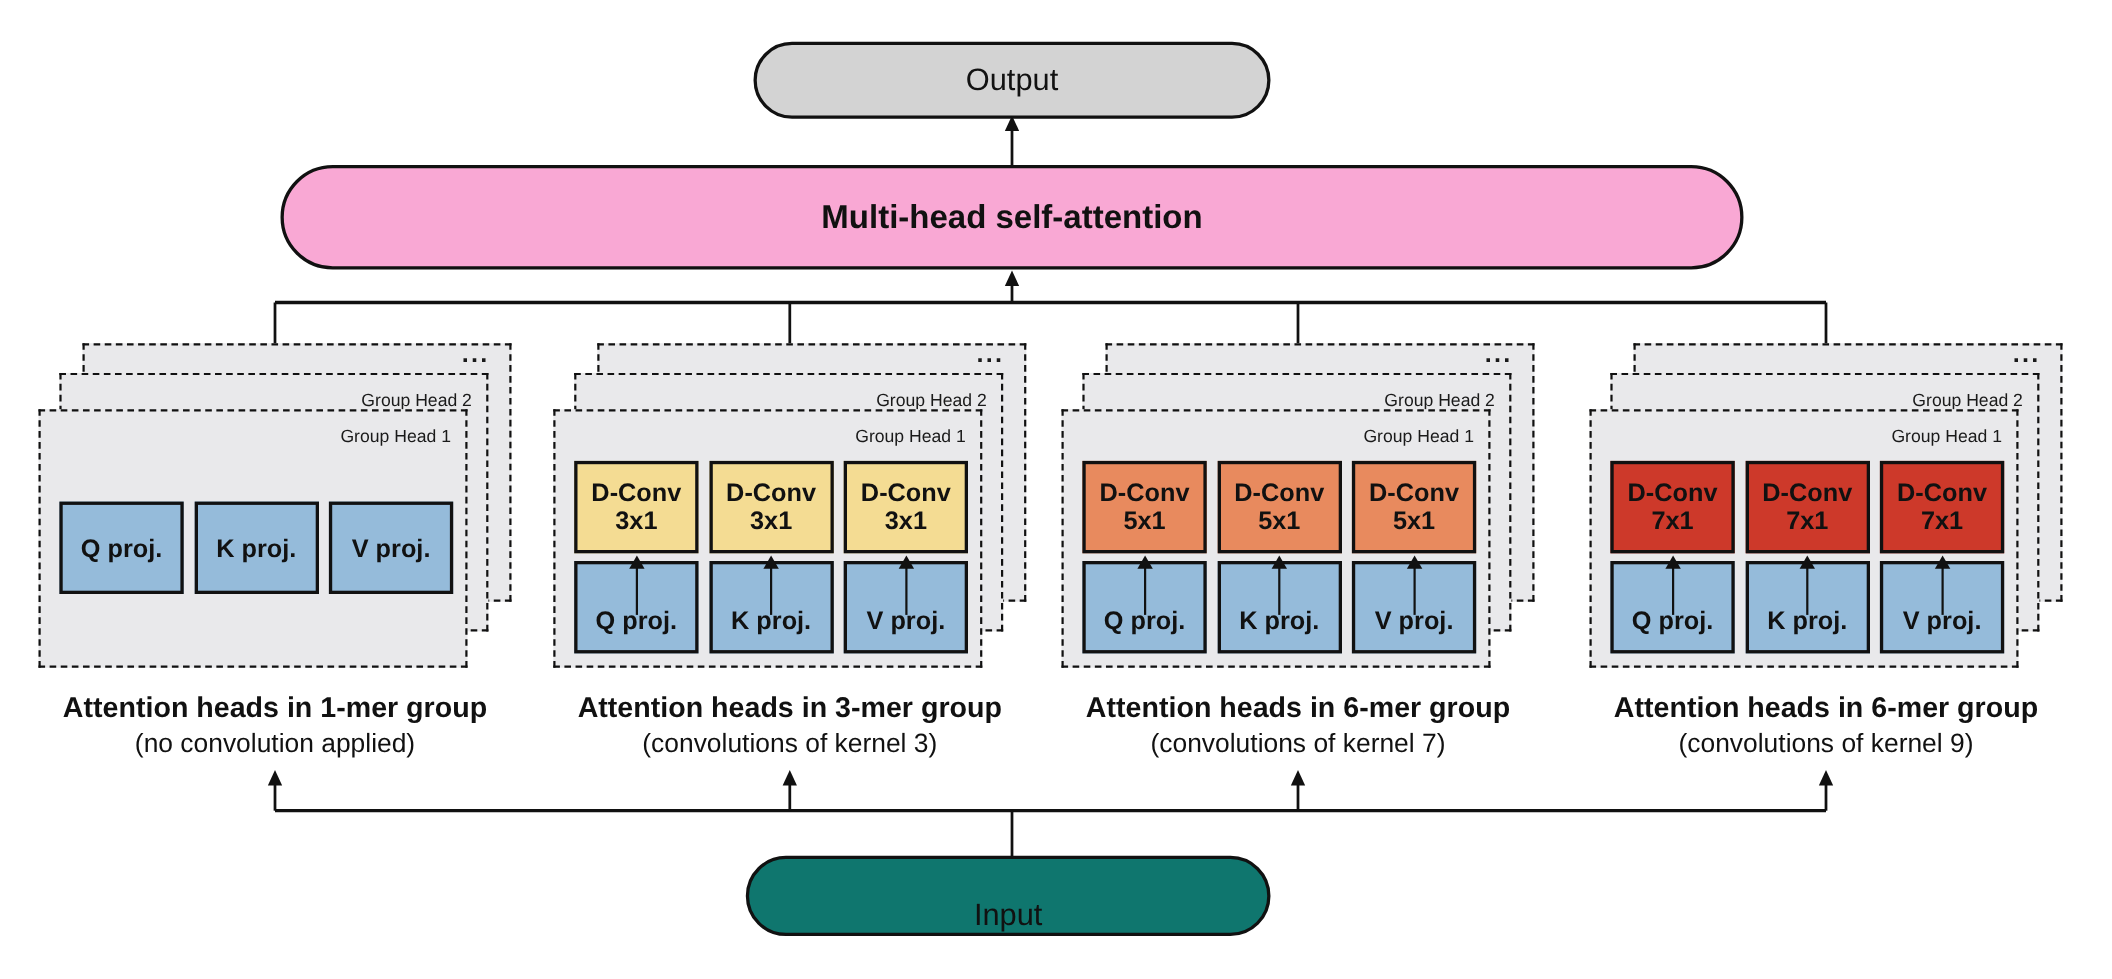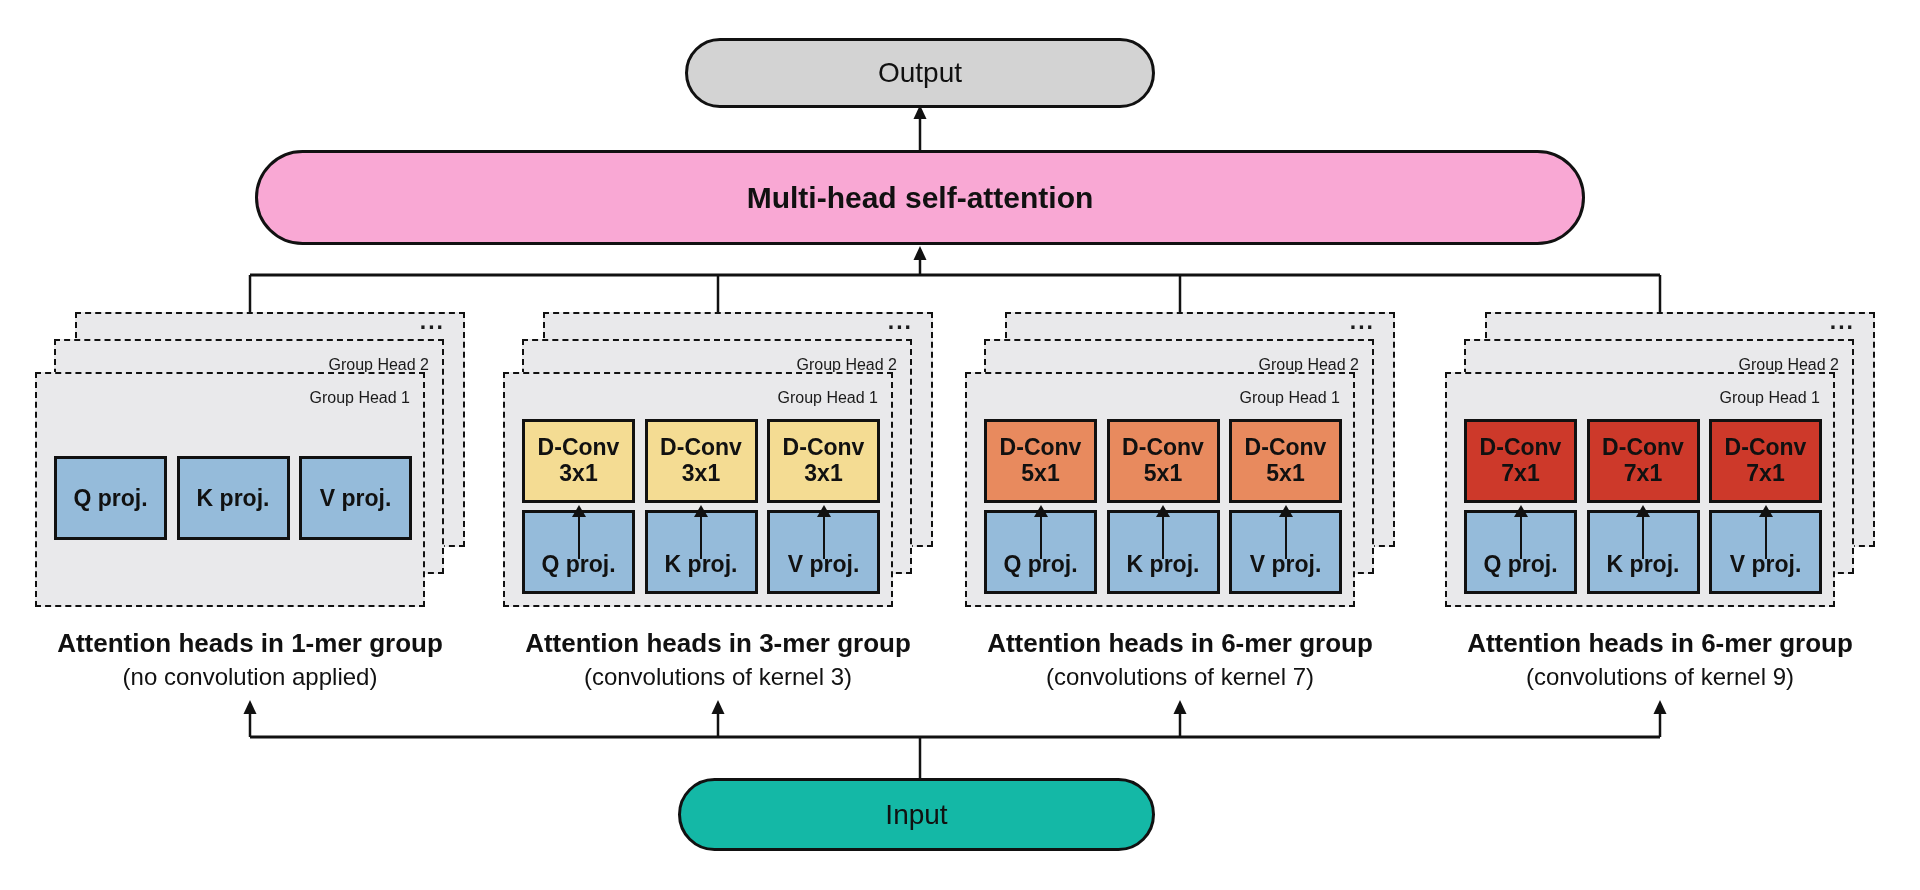--- a/index.html
+++ b/index.html
@@ -274,17 +274,17 @@
           </div>
         </div>
       </div>
     </div>
     <div class="caption">
       <div class="cap-bold">Attention heads in 6-mer group</div>
       <div class="cap-sub">(convolutions of kernel 9)</div>
     </div>
   </div>
 
-  <div class="pill input" style="background-color: #14b8a6;">
+  <div class="pill input" style="background-color: #0f766e; align-items: flex-end;">
     <span>Input</span>
   </div>
 
 </div>
 
 </body></html>

